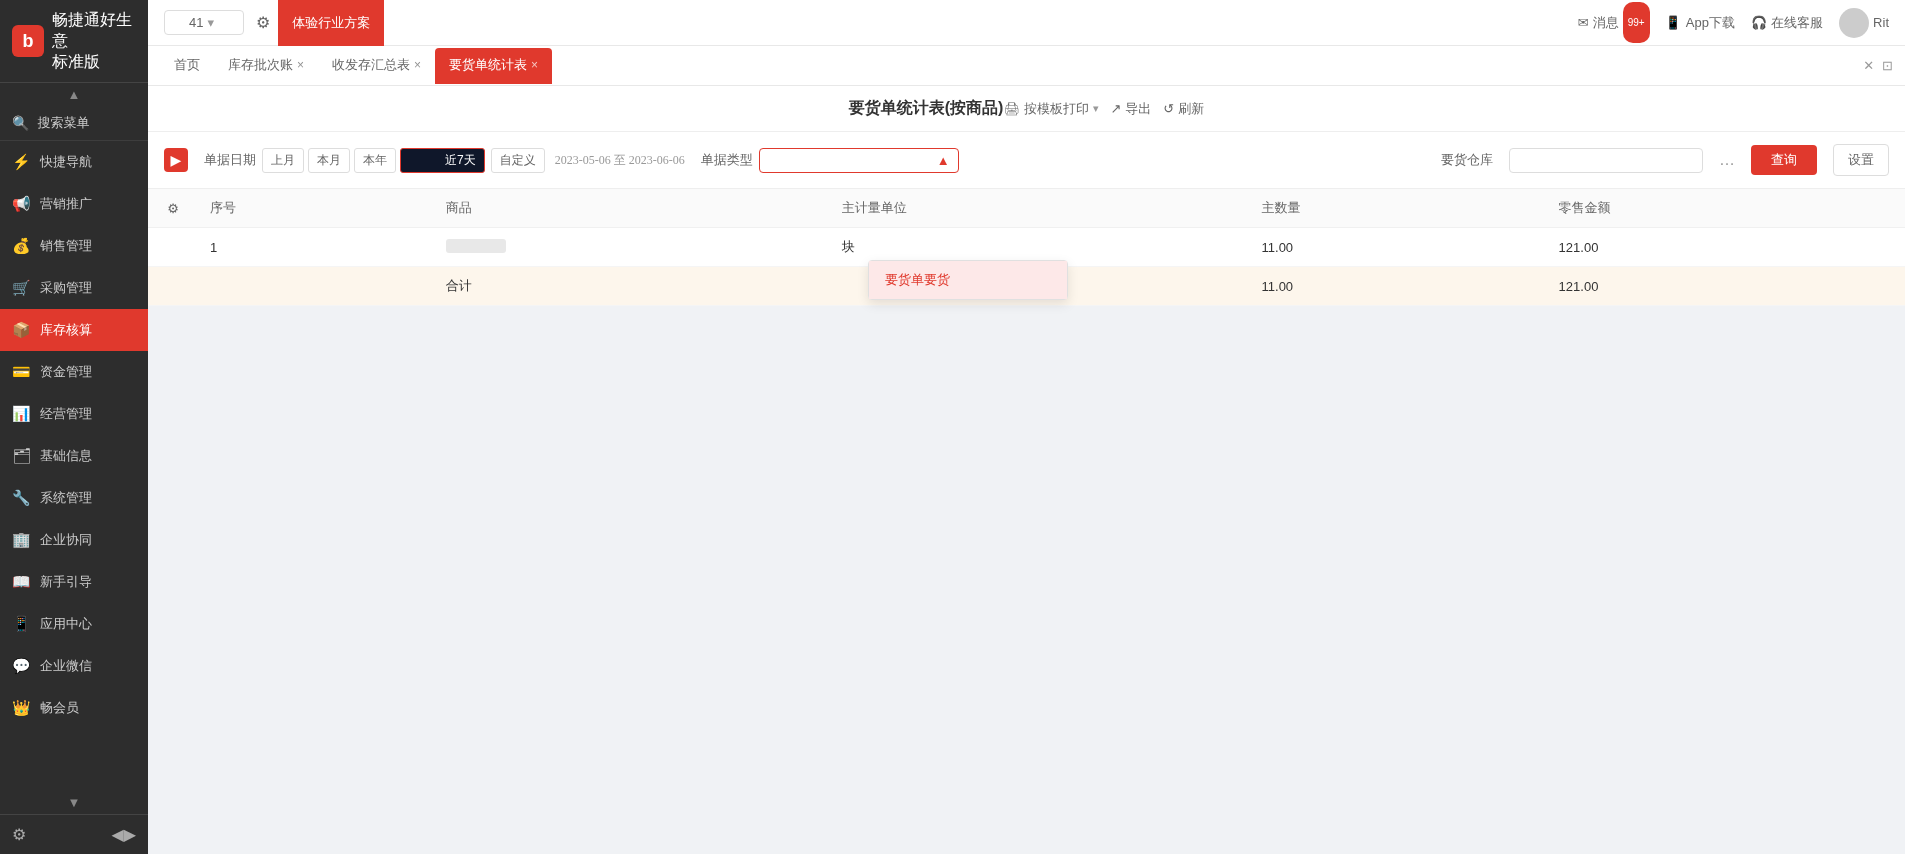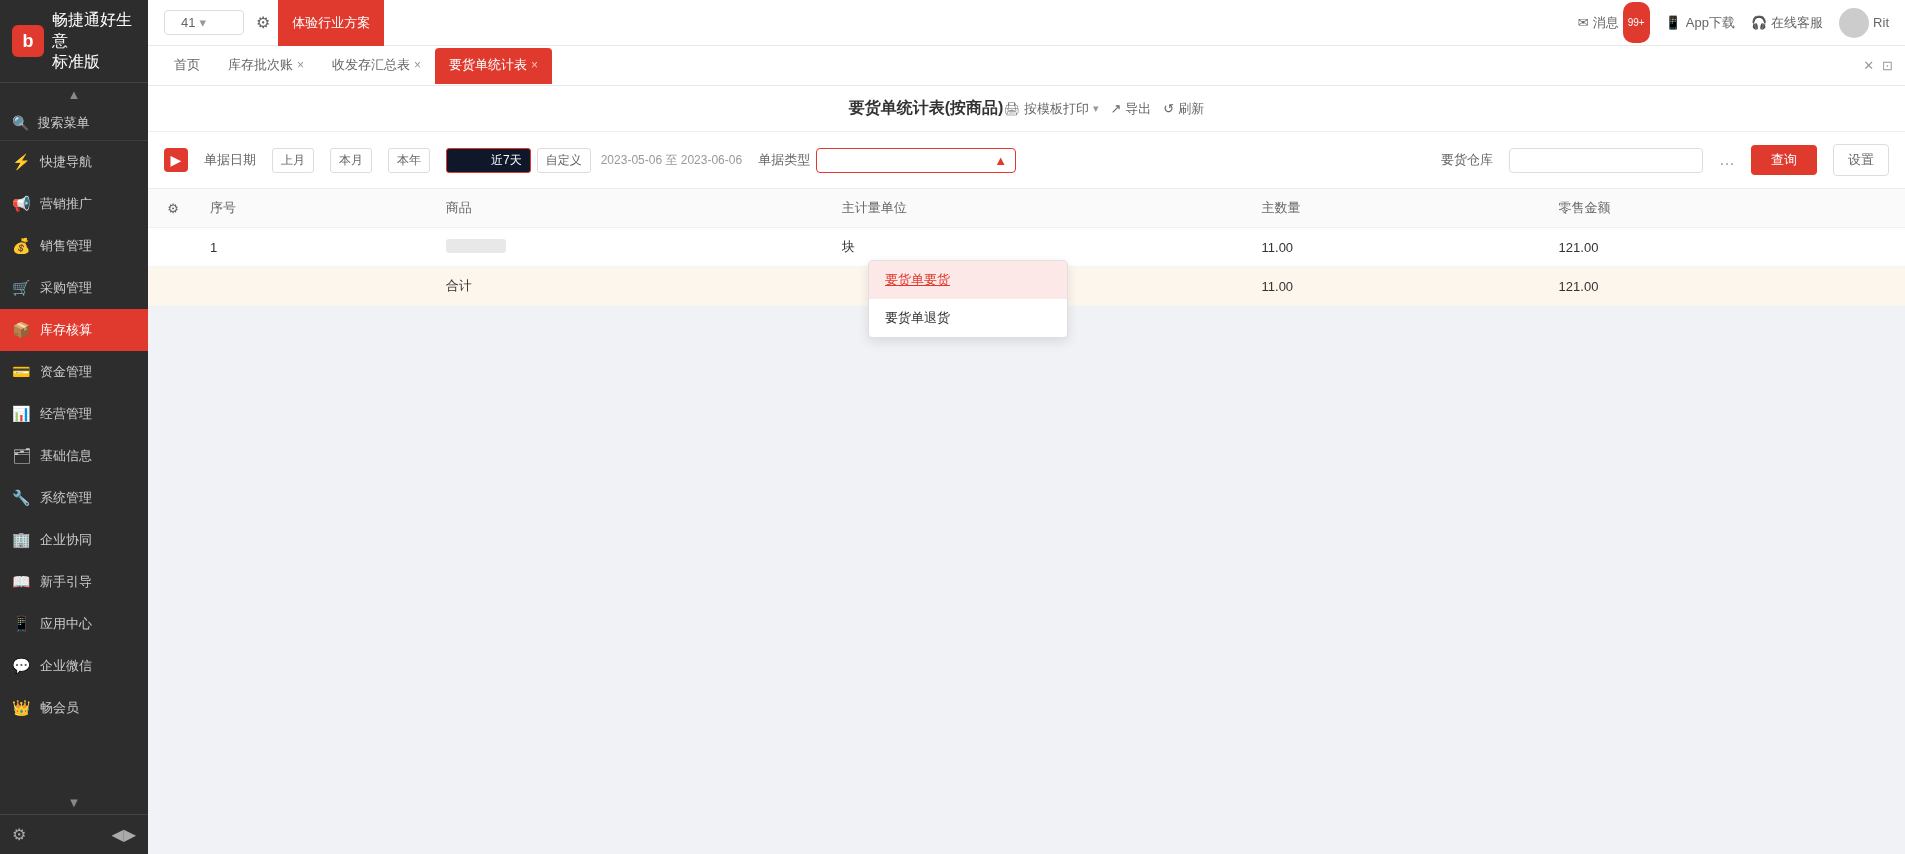--- a/index.html
+++ b/index.html
@@ -110,21 +110,21 @@
     }
     .topbar-store {
       display: flex;
       align-items: flex-start;
       gap: 4px;
       font-size: 13px;
       color: #666;
       cursor: pointer;
       border: 1px solid #ddd;
       border-radius: 4px;
-      padding: 4px 16px;
+      padding: 4px 24px;
       min-width: 80px;
     }
     .topbar-store .caret { color: #999; }
     .topbar-settings { color: #666; cursor: pointer; font-size: 16px; margin-left: 4px; }
     .topbar-promo-btn {
       background: #e0392d;
       color: white;
       border: none;
       border-radius: 4px;
       padding: 18px 14px;
@@ -250,37 +250,37 @@
       cursor: pointer;
       font-size: 14px;
       flex-shrink: 0;
     }
     .filter-group {
       display: flex;
       align-items: center;
       gap: 6px;
     }
     .filter-label { color: #666; font-size: 13px; white-space: nowrap; }
-    .date-btns { display: flex; align-items: center; gap: 16px; margin-left: 10px; }
+    .date-btns { display: flex; align-items: center; gap: 4px; }
     .date-btn {
       padding: 3px 8px;
       border: 1px solid #ddd;
       border-radius: 3px;
       font-size: 12px;
       cursor: pointer;
       color: #666;
       background: #fff;
     }
     .date-btn.hot {
       background: #0f172a;
       color: white;
       border-color: #e0392d;
       padding-left: 44px;
     }
-    .date-range-text { font-size: 12px; color: #999; margin-left: 4px; }
+    .date-range-text { font-size: 12px; color: #999; margin-left: 4px; font-family: Liberation Serif, serif; }
     .filter-type-group {
       display: flex;
       align-items: center;
       gap: 6px;
       flex: 1;
     }
     .filter-type-input {
       border: 1px solid #e0392d;
       border-radius: 4px;
       padding: 4px 8px;
@@ -374,21 +374,21 @@
       min-width: 200px;
       top: 174px;
       left: 720px;
     }
     .dropdown-item {
       padding: 10px 16px;
       font-size: 13px;
       color: #333;
       cursor: pointer;
     }
-    .dropdown-item.selected { background: #fde8e8; color: #e0392d; text-decoration: underline; }
+    .dropdown-item.selected { background: #fde8e8; color: #e0392d; }
   </style>
 </head>
 <body>
 
 <div class="sidebar">
   <div class="sidebar-header">
     <div class="sidebar-logo">
       <span>b</span>
     </div>
     <div>
@@ -569,21 +569,20 @@
         <input class="warehouse-input" style="">
         <span class="more-btn">…</span>
       </div>
 
       <button class="query-btn">查询</button>
       <button class="settings-btn">设置</button>
     </div>
 
     <div class="dropdown-menu">
       <div class="dropdown-item selected">要货单要货</div>
-      <div class="dropdown-item">要货单退货</div>
     </div>
 
     <div class="table-container">
       <table>
         <thead>
           <tr>
             <th style="text-align:center;">
               <span>⚙</span>
             </th>
             <th>序号</th>

